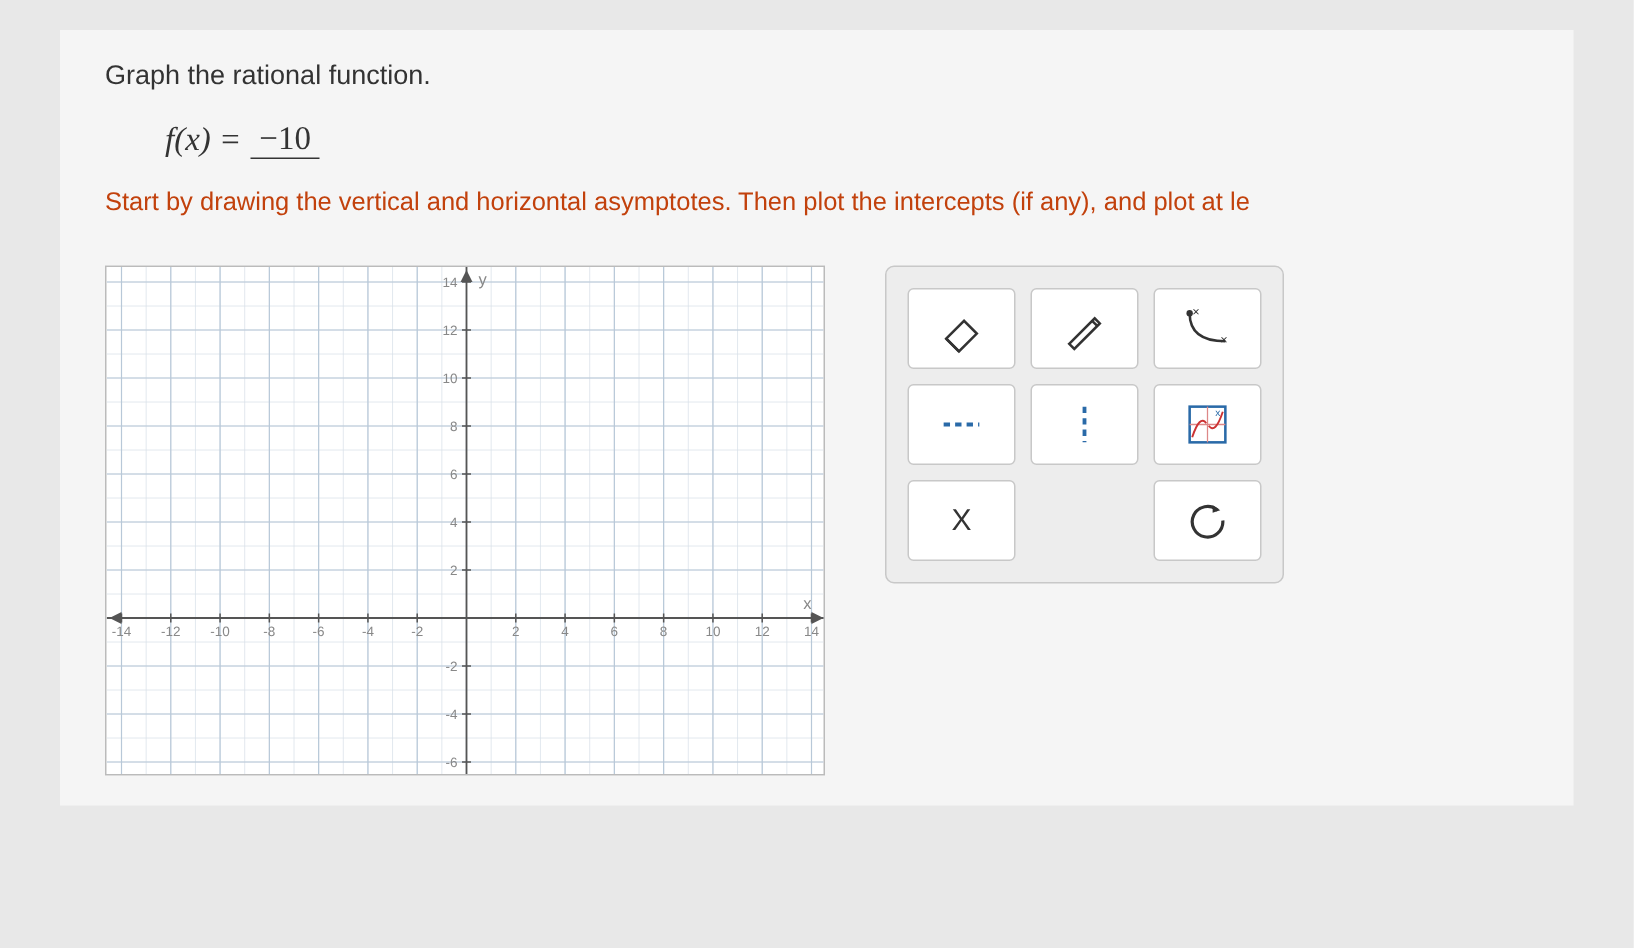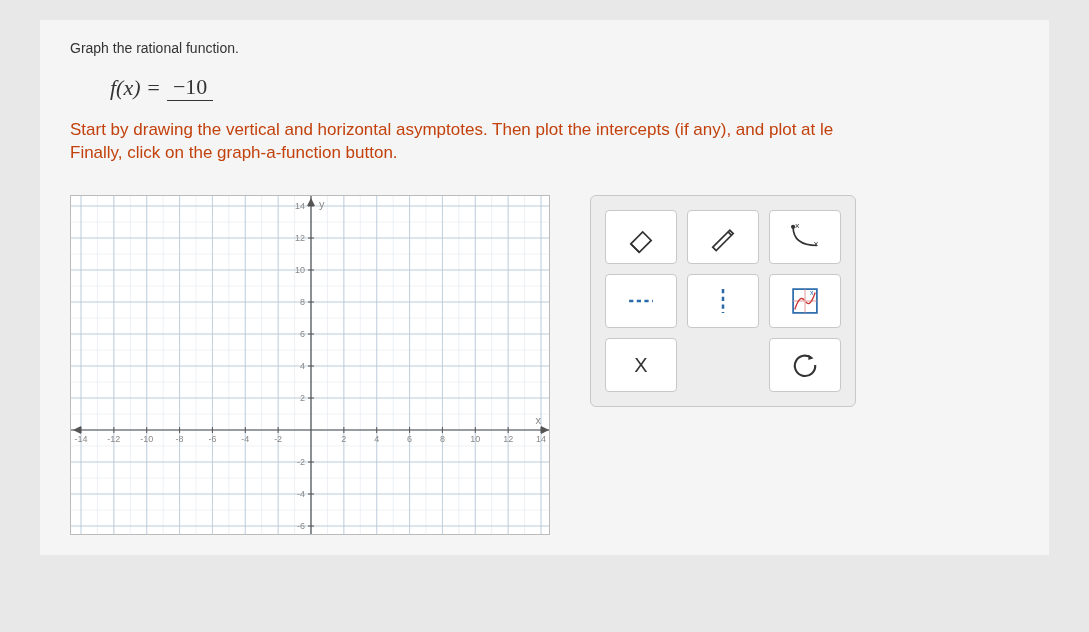--- a/index.html
+++ b/index.html
@@ -9,21 +9,21 @@
     padding: 20px 40px;
     color: #333;
     width: 1089px;
     height: 632px;
     overflow: hidden;
   }
   .card {
     background: #f5f5f5;
     padding: 20px 30px;
   }
-  .prompt { font-size: 14px; color: #333; margin-bottom: 18px; }
+  .prompt { font-size: 18px; color: #333; margin-bottom: 18px; }
   .equation {
     font-family: "Times New Roman", serif;
     font-size: 22px;
     margin: 10px 0 18px 40px;
     display: flex;
     align-items: center;
     gap: 6px;
     font-style: italic;
   }
   .frac { display: inline-flex; flex-direction: row; align-items: center; font-style: normal; }
@@ -77,21 +77,20 @@
 
   <div class="equation">
     <span>f(x) =</span>
     <span class="frac">
       <span class="num">−10</span>
     </span>
   </div>
 
   <div class="instr">
     <span>Start by drawing the vertical and horizontal asymptotes. Then plot the intercepts (if any), and plot at le</span><br>
-    <span>Finally, click on the graph-a-function button.</span>
   </div>
 
   <div class="workarea">
     <div class="graph-wrap">
       <svg id="graphsvg" width="480" height="340">
           <line x1="10" y1="0" x2="10" y2="340" stroke="#d8e0e8" stroke-width="0.5"></line>
           <line x1="26.428571428571427" y1="0" x2="26.428571428571427" y2="340" stroke="#d8e0e8" stroke-width="0.5"></line>
           <line x1="42.857142857142854" y1="0" x2="42.857142857142854" y2="340" stroke="#d8e0e8" stroke-width="0.5"></line>
           <line x1="59.285714285714285" y1="0" x2="59.285714285714285" y2="340" stroke="#d8e0e8" stroke-width="0.5"></line>
           <line x1="75.71428571428571" y1="0" x2="75.71428571428571" y2="340" stroke="#d8e0e8" stroke-width="0.5"></line>

